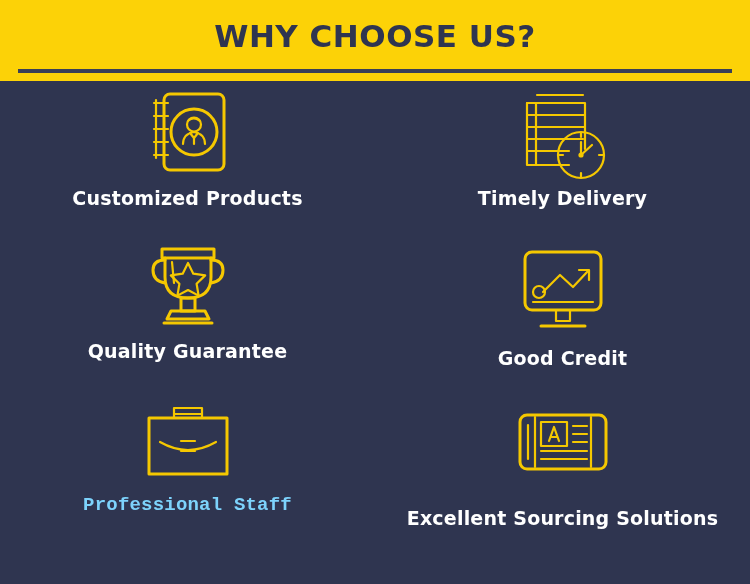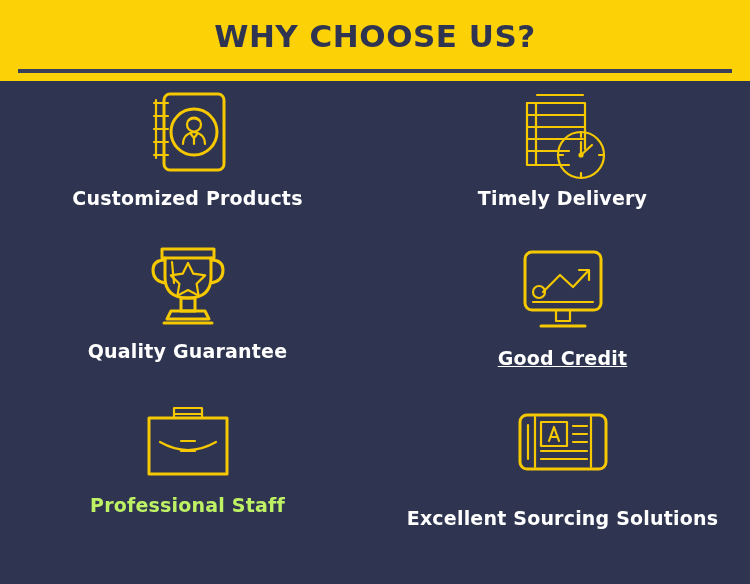--- a/index.html
+++ b/index.html
@@ -99,21 +99,21 @@
     white-space: nowrap;
     text-align: right;
   }
 
   
   .cell-r1 .icon-wrap { height: 98px; padding-top: 4px; }
   .cell-r1 .feature-label { margin-top: 8px; }
 
   .cell-r2 .icon-wrap { height: 100px; padding-top: 8px; }
   .cell-r2c1 .feature-label { margin-top: 6px; }
-  .cell-r2c2 .feature-label { margin-top: 13px; text-decoration: underline; }
+  .cell-r2c2 .feature-label { margin-top: 13px; }
 
   .cell-r3 .icon-wrap { height: 94px; padding-top: 14px; }
   .cell-r3c1 .feature-label { margin-top: 12px; }
   .cell-r3c2 .feature-label { margin-top: 25px; }
 
   .stroke {
     fill: none;
     stroke: #f5c800;
     stroke-width: 3;
     stroke-linecap: round;
@@ -255,21 +255,21 @@
           <path class="stroke-thin" d="M36 12 H64" style="stroke: rgb(245, 200, 0);"></path>
 
           <rect class="stroke" x="11" y="16" width="78" height="56" style="stroke: rgb(245, 200, 0);"></rect>
 
           <path class="stroke-thin" d="M22 40 q28 16 56 0" style="stroke: rgb(245, 200, 0);"></path>
 
           <path class="stroke-thin" d="M43 39 H57" style="stroke: rgb(245, 200, 0);"></path>
           <path class="stroke-thin" d="M43 49 H57" style="stroke: rgb(245, 200, 0);"></path>
         </svg>
       </div>
-      <div class="feature-label" style="color: #bef264;">Professional Staff</div>
+      <div class="feature-label" style="color: #7dd3fc; font-family: Liberation Mono, monospace;">Professional Staff</div>
     </div>
 
     <div class="feature cell-r3 cell-r3c2">
       <div class="icon-wrap">
         <svg width="100" height="70" viewBox="0 0 100 70" aria-hidden="true">
 
           <rect class="stroke" x="7" y="8" width="86" height="54" rx="7" style="stroke: rgb(245, 200, 0);"></rect>
 
           <path class="stroke-thin" d="M22 10 V60" style="stroke: rgb(245, 200, 0);"></path>
           <path class="stroke-thin" d="M15 18 V52" style="stroke: rgb(245, 200, 0);"></path>

